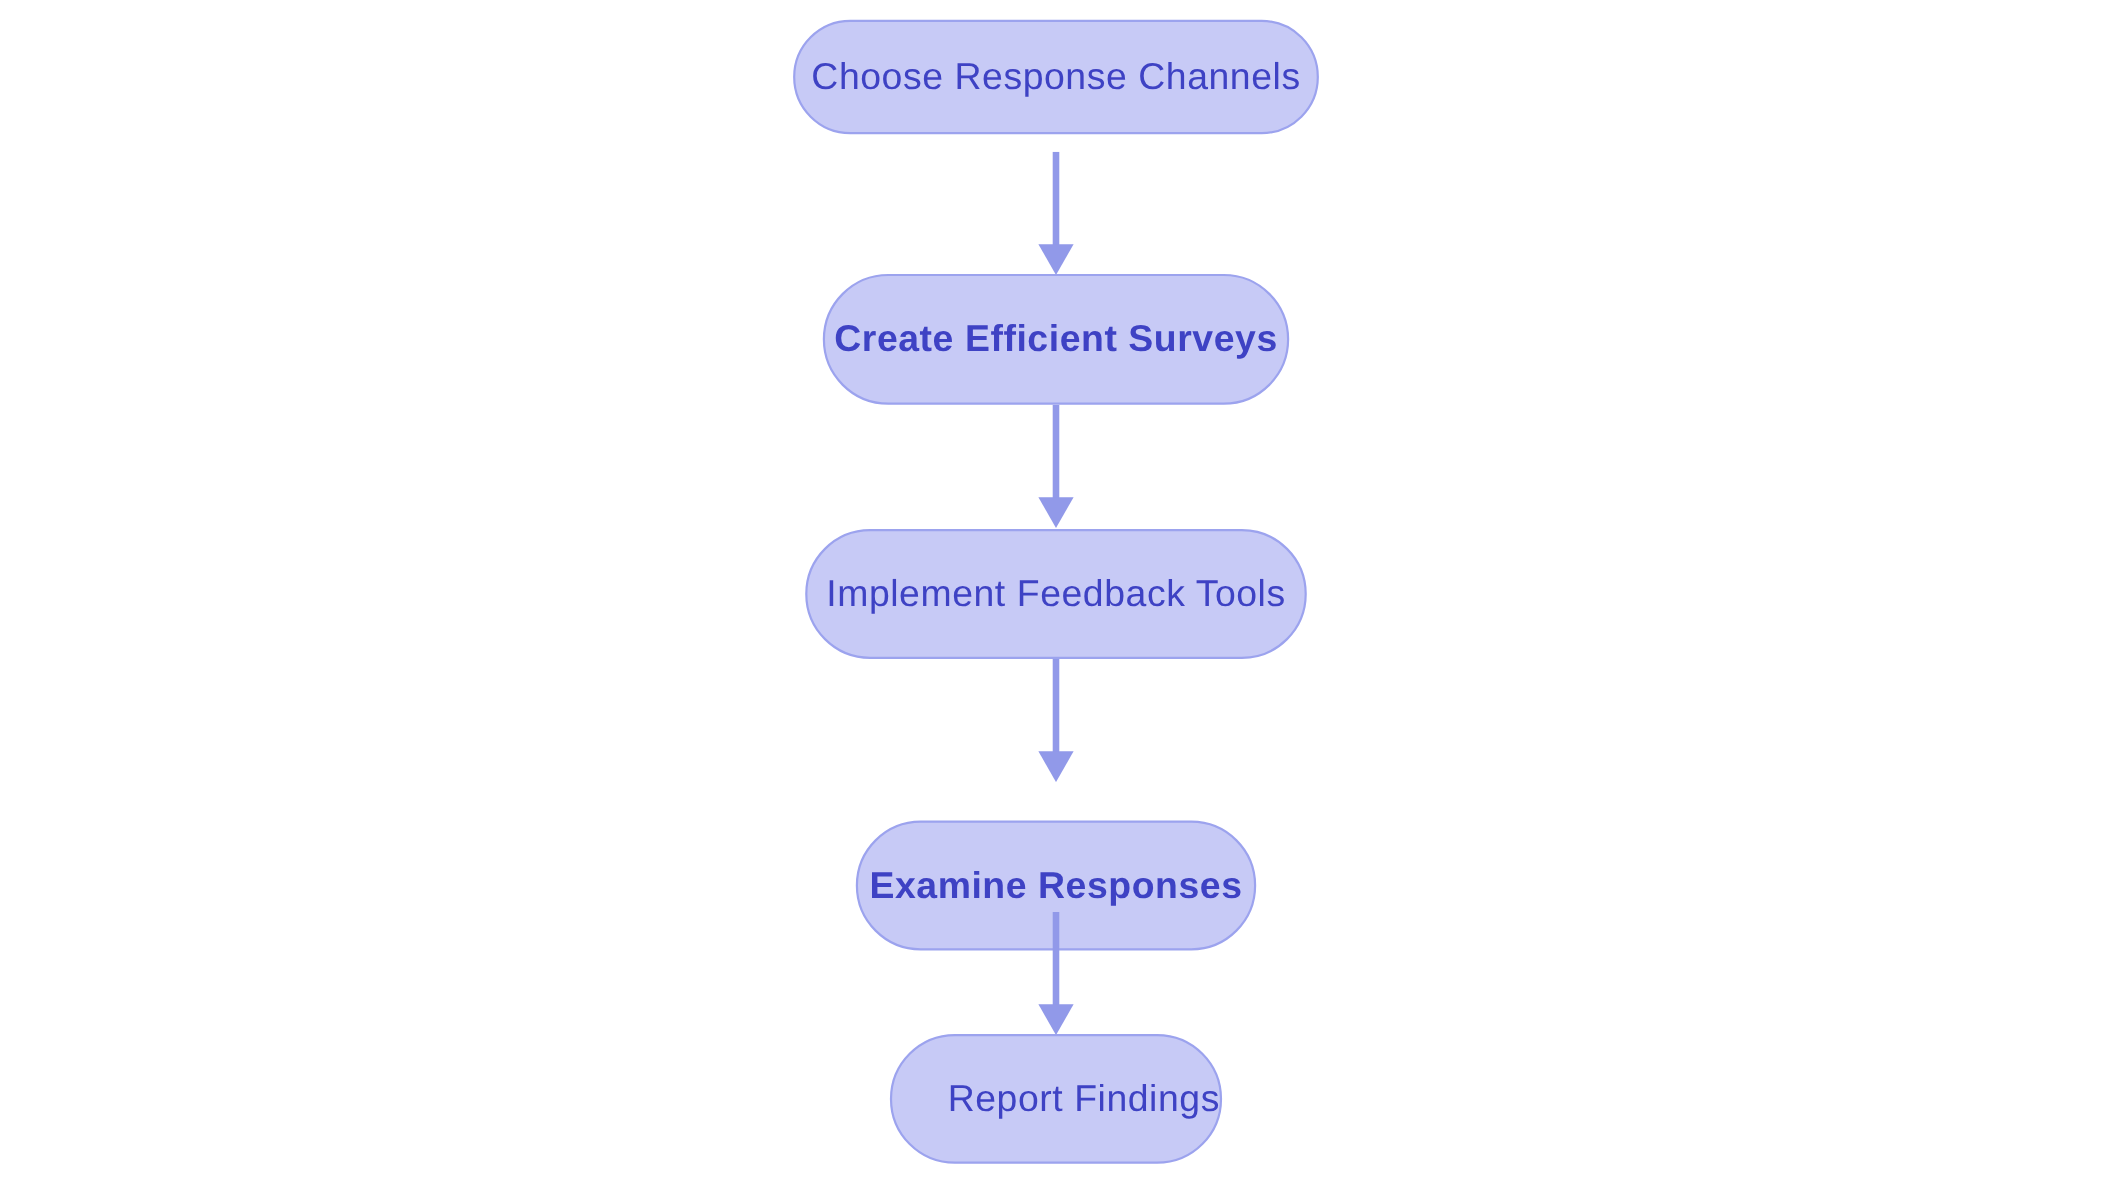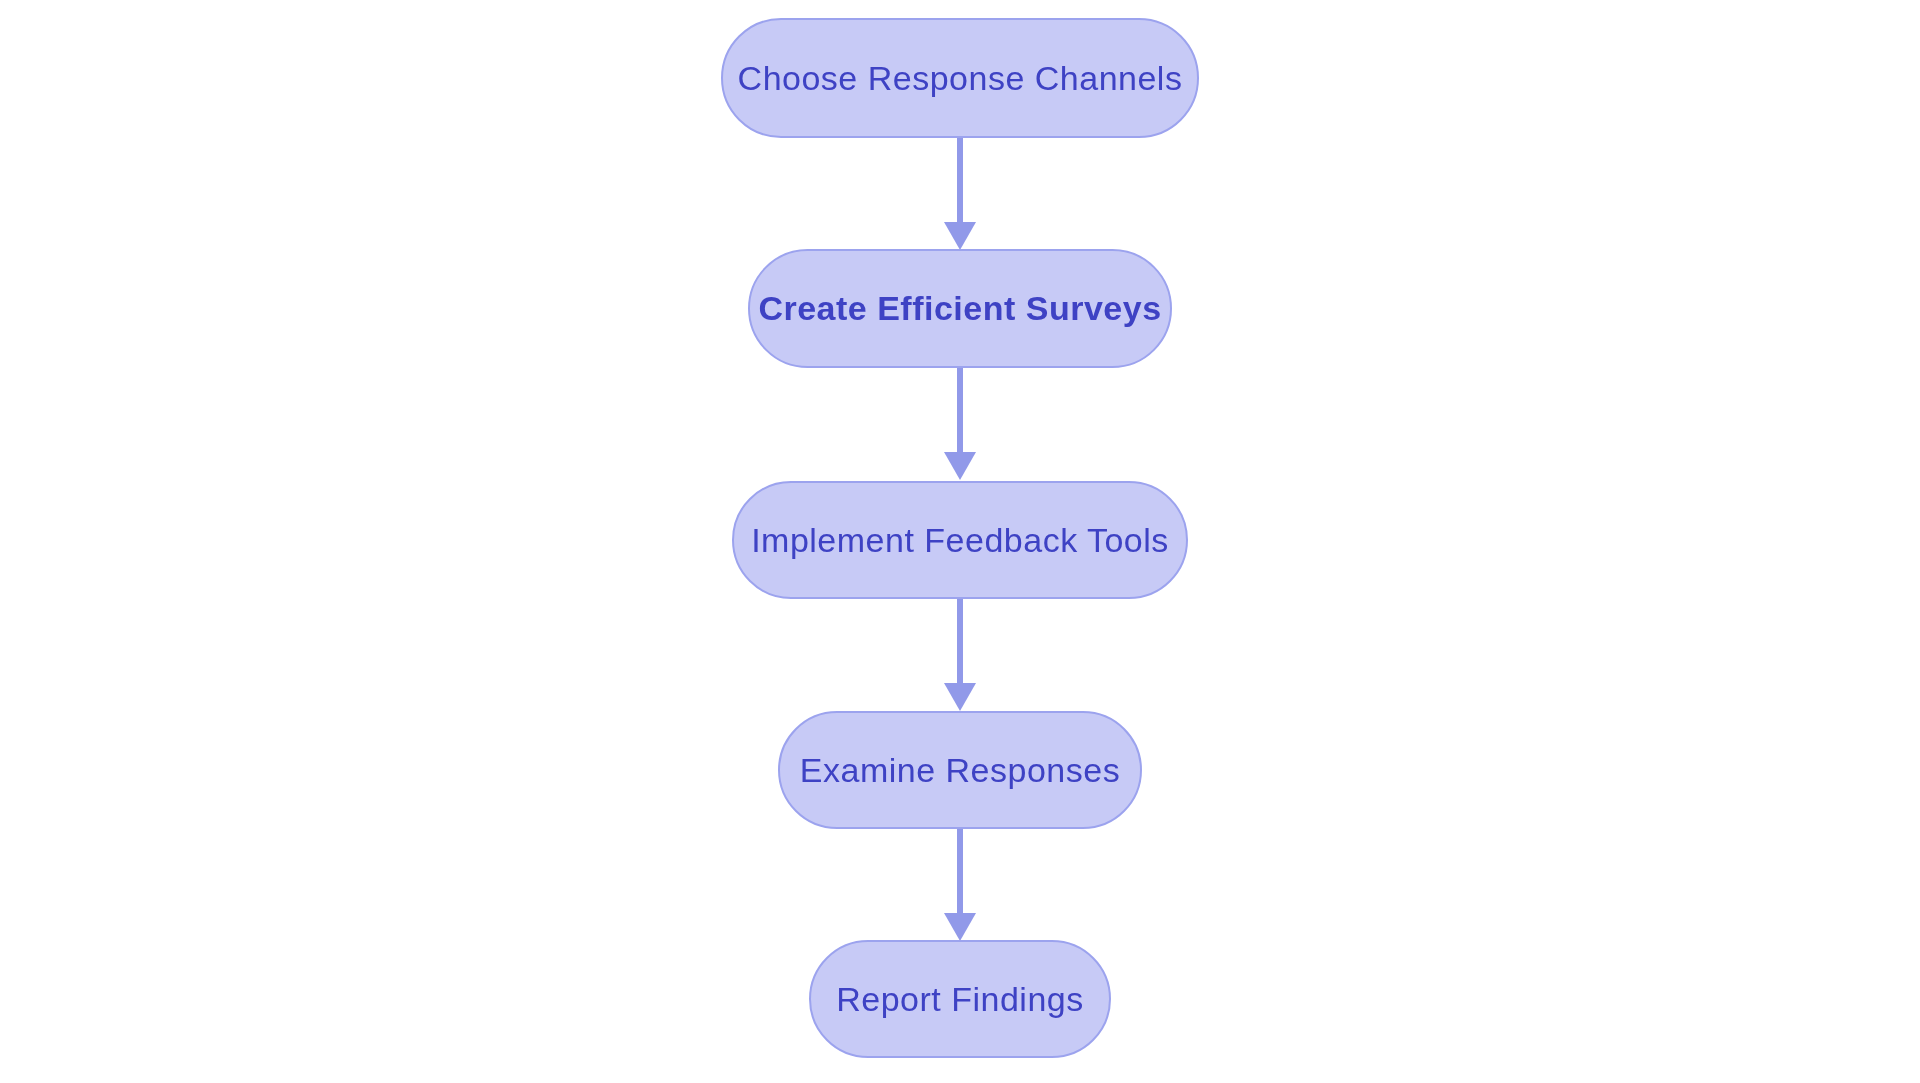--- a/index.html
+++ b/index.html
@@ -20,25 +20,25 @@
     background:var(--node-fill);
     border:2px solid var(--node-border);
     border-radius:60px;
     display:flex;align-items:center;justify-content:center;
     color:var(--text);
     font-size:34px;
     letter-spacing:0.5px;
     text-align:center;
     white-space:nowrap;
   }
-  .n1{left:721px;top:18px;width:478px;height:120px;}
+  .n1{left:721px;top:18px;width:478px;height:104px;}
   .n2{left:748px;top:249px;width:424px;height:119px;font-weight:bold;}
   .n3{left:732px;top:481px;width:456px;height:118px;}
-  .n4{left:778px;top:711px;width:364px;height:118px;}
-  .n5{left:809px;top:940px;width:302px;height:118px;}
+  .n4{left:778px;top:746px;width:364px;height:118px;font-weight:bold;}
+  .n5{left:809px;top:940px;width:302px;height:118px;justify-content:flex-end;}
   .flow-arrow{position:absolute;width:40px;height:112px;}
   .a1{left:940px;top:138px;}
   .a2{left:940px;top:368px;}
   .a3{left:940px;top:599px;}
   .a4{left:940px;top:829px;}
   .flow-arrow svg{display:block;width:40px;height:112px;}
   .flow-arrow line{stroke:var(--arrow);stroke-width:6;}
   .flow-arrow polygon{fill:var(--arrow);}
 </style>
 </head>

